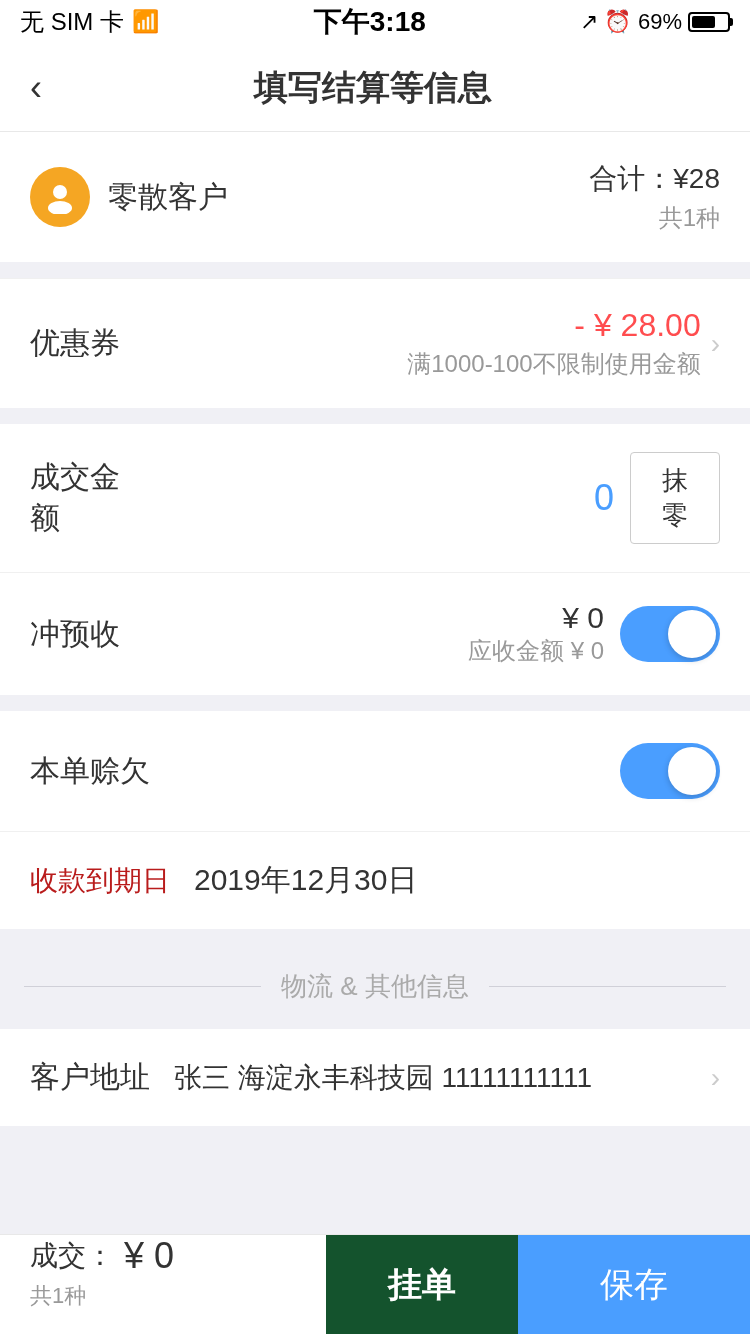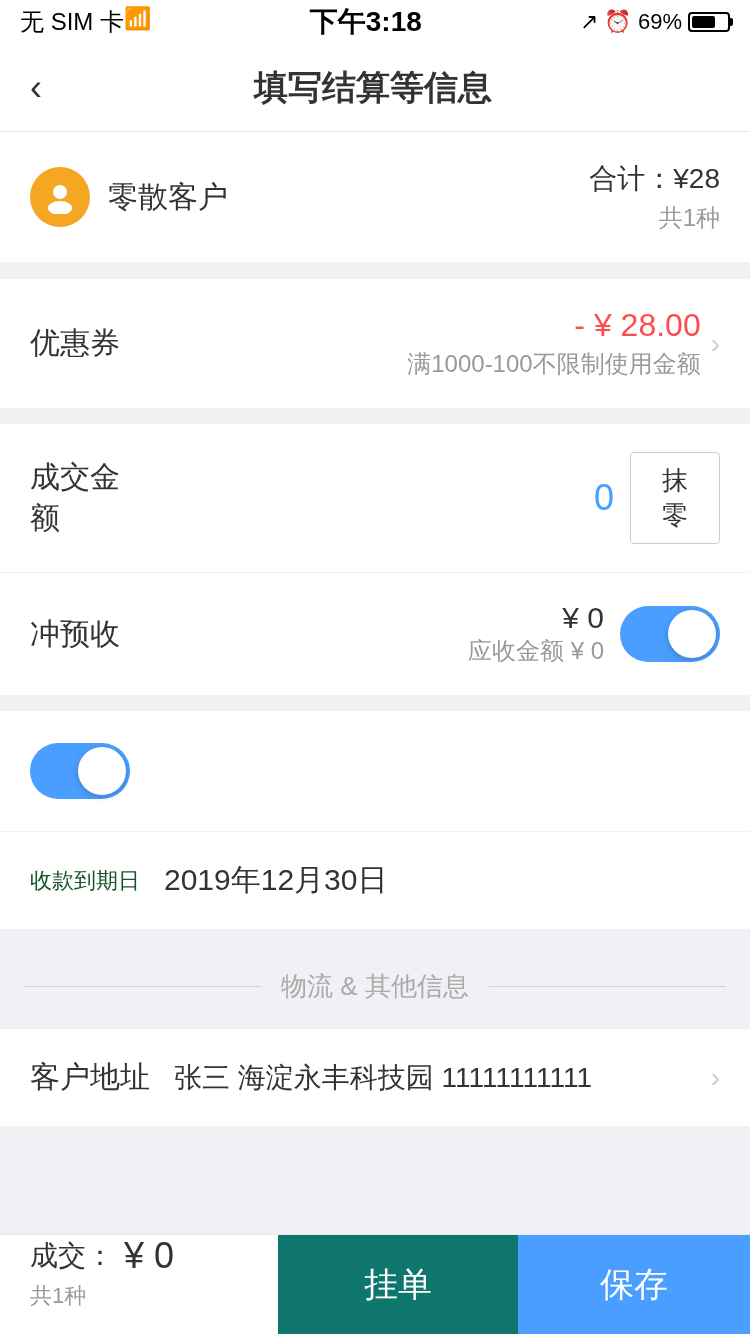--- a/index.html
+++ b/index.html
@@ -18,21 +18,21 @@
     .status-bar {
       height: 44px;
       background: #fff;
       display: flex;
       align-items: center;
       justify-content: space-between;
       padding: 0 20px;
       font-size: 24px;
       color: #000;
     }
-    .status-left { display: flex; align-items: flex-start; }
+    .status-left { display: flex; align-items: center; gap: 8px; }
     .status-center { font-weight: 600; font-size: 28px; }
     .status-right { display: flex; align-items: center; gap: 6px; font-size: 22px; }
     .battery {
       width: 42px; height: 20px;
       border: 2px solid #000;
       border-radius: 4px;
       position: relative;
       display: inline-flex;
       align-items: center;
       padding: 2px;
@@ -195,21 +195,21 @@
 
     
     .duedate-row {
       display: flex;
       align-items: center;
       padding: 28px 30px;
       background: #fff;
       gap: 24px;
       border-top: 1px solid #f0f0f0;
     }
-    .duedate-label { font-size: 22px; color: #14532d; }
+    .duedate-label { font-size: 28px; color: #b91c1c; }
     .duedate-val { font-size: 30px; color: #333; }
 
     
     .logistics-section {
       background: #f0f0f5;
       display: flex;
       align-items: center;
       justify-content: center;
       padding: 24px;
       margin-top: 16px;
@@ -251,31 +251,32 @@
       border-top: 1px solid #e8e8e8;
     }
     .bottom-summary {
       flex: 1;
       padding: 0 30px;
     }
     .bottom-deal { font-size: 28px; color: #333; display: flex; align-items: center; gap: 10px; }
     .bottom-deal-amount { font-size: 36px; color: #333; font-weight: 500; }
     .bottom-count { font-size: 22px; color: #999; margin-top: 4px; }
     .btn-pending {
-      width: 240px;
+      width: 192px;
       height: 100px;
-      background: #0f766e;
+      background: #14532d;
       color: #fff;
       font-size: 34px;
       display: flex;
       align-items: center;
       justify-content: center;
       cursor: pointer;
       border: none;
       outline: none;
+      font-weight: bold;
     }
     .btn-save {
       width: 232px;
       height: 100px;
       background: #4a9eff;
       color: #fff;
       font-size: 34px;
       display: flex;
       align-items: center;
       justify-content: center;
@@ -363,20 +364,21 @@
           <div class="toggle-knob"></div>
         </div>
       </div>
     </div>
   </div>
 
   <div class="section-separator"></div>
 
   <div>
     <div class="debt-row">
+      <span class="form-label">本单赊欠</span>
       <div class="toggle">
         <div class="toggle-knob"></div>
       </div>
     </div>
 
     <div class="duedate-row">
       <span class="duedate-label">收款到期日</span>
       <span class="duedate-val">2019年12月30日</span>
     </div>
   </div>

